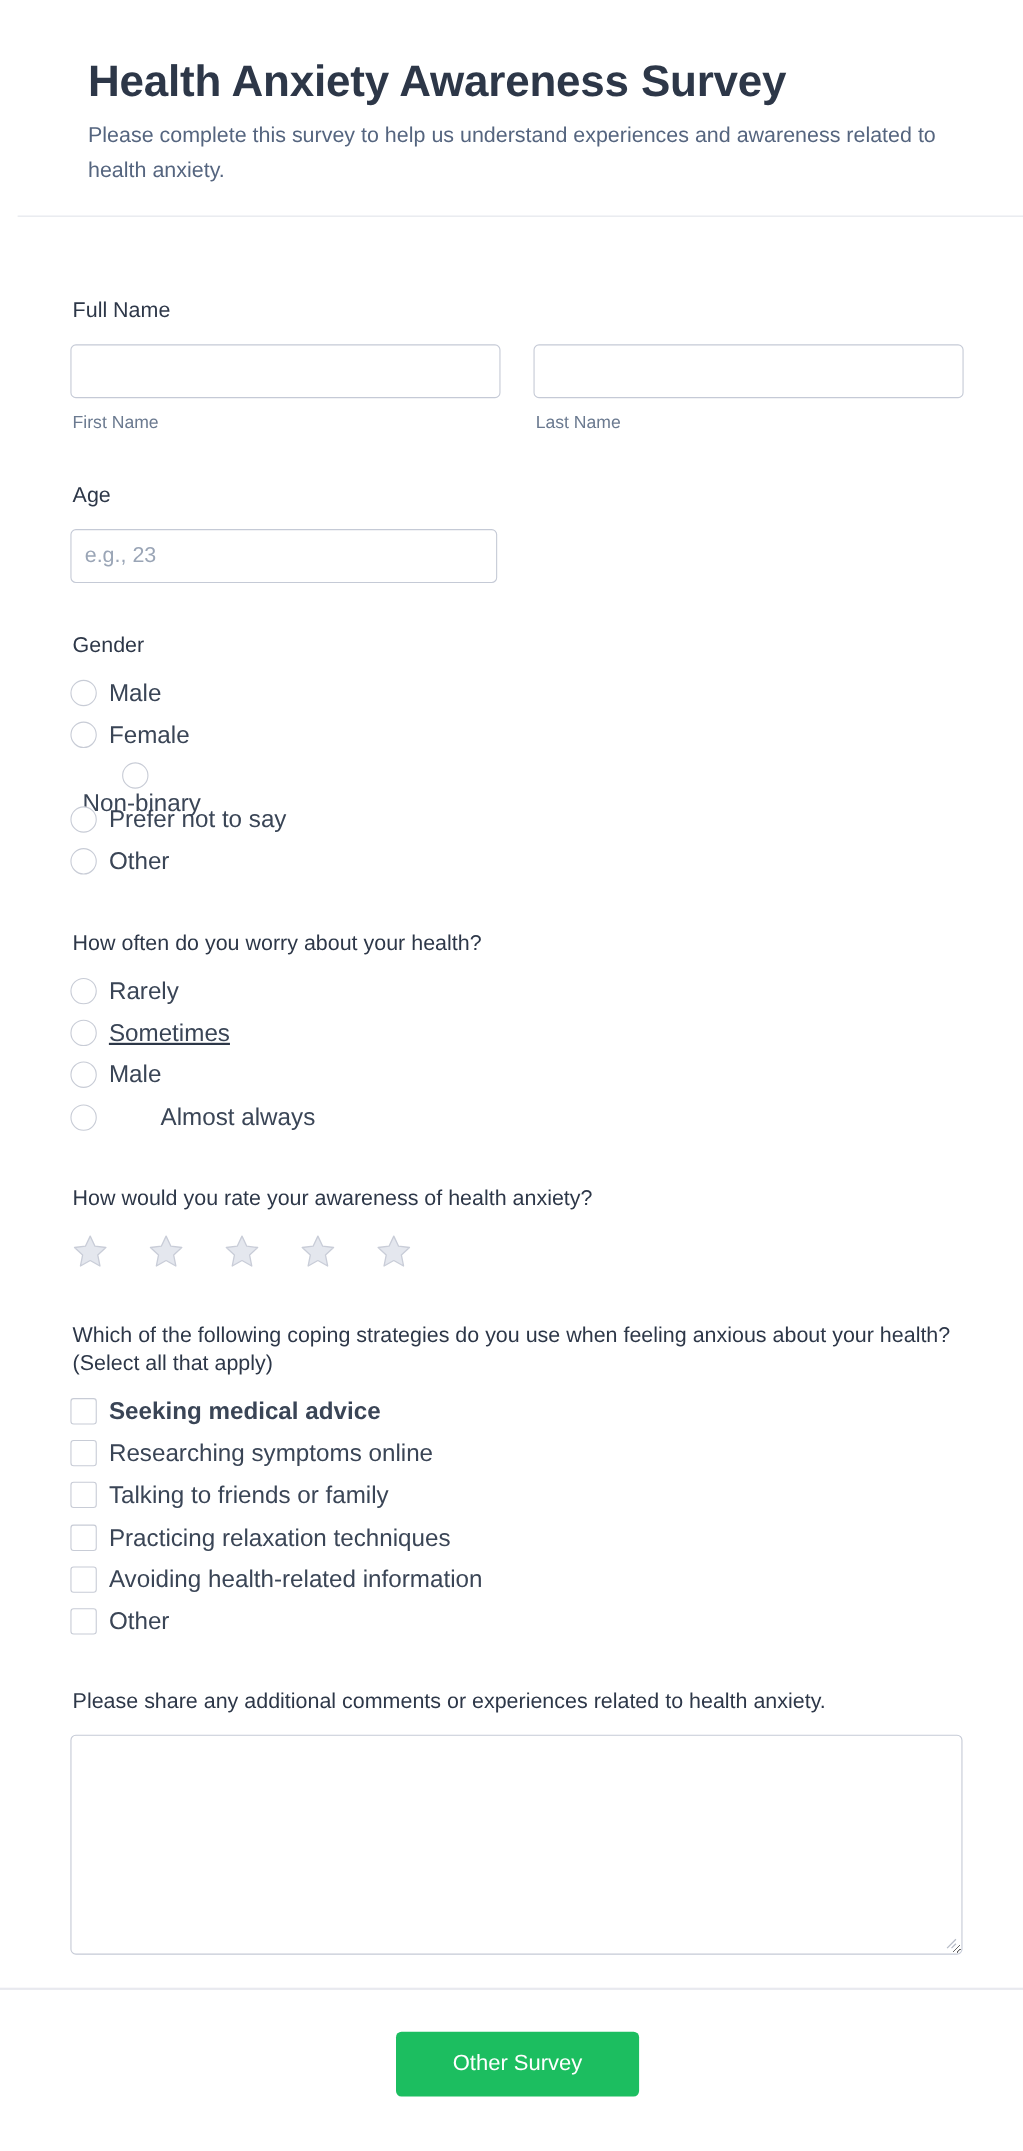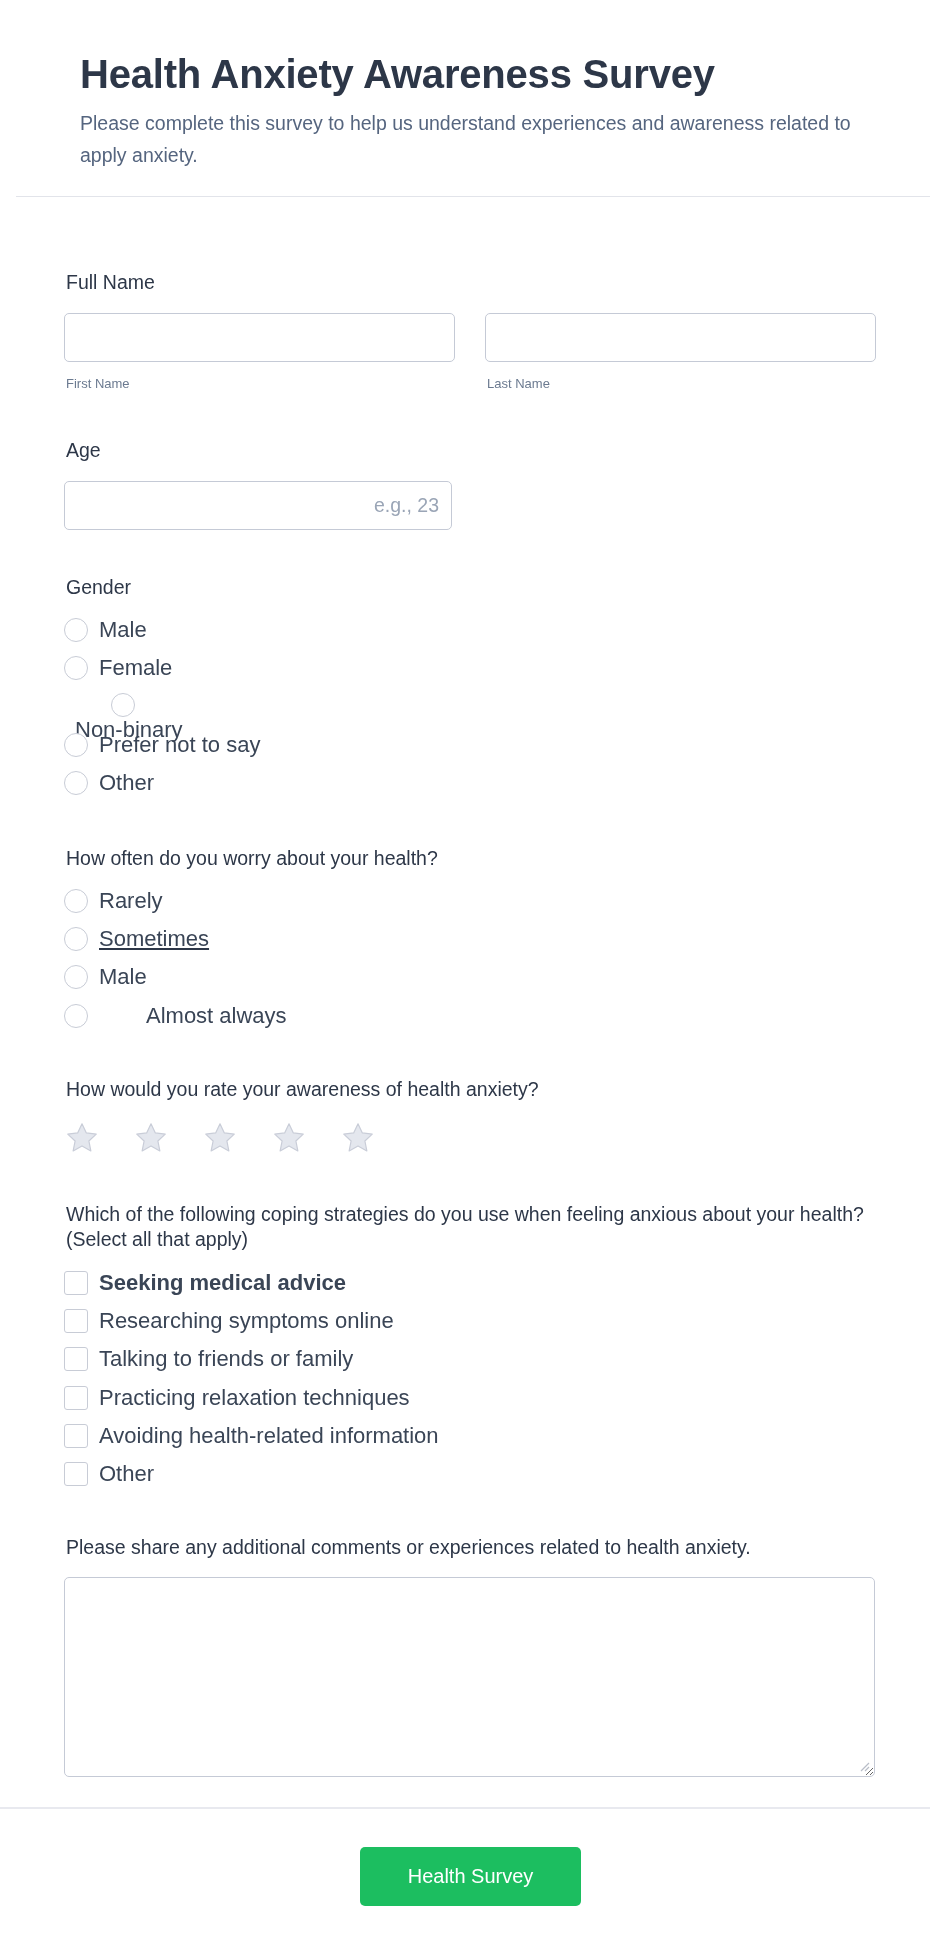--- a/index.html
+++ b/index.html
@@ -4,22 +4,22 @@
 <style>
   * { box-sizing: border-box; margin: 0; padding: 0; }
   html, body { width: 930px; background: #ffffff; }
   body { font-family: "Liberation Sans", "DejaVu Sans", sans-serif; color: #2d3748; position: relative; height: 1955px; overflow: hidden; }
 
   .header { position: absolute; left: 16px; top: 0; width: 930px; height: 197px; border-bottom: 1.5px solid #e2e4ea; }
   .title { position: absolute; left: 64px; top: 52px; font-size: 40px; font-weight: 700; color: #2d3748; letter-spacing: -0.2px; white-space: nowrap; }
   .subtitle { position: absolute; left: 64px; top: 107px; width: 780px; font-size: 19.5px; line-height: 32px; color: #55657f; }
 
   .label { position: absolute; left: 66px; font-size: 19.5px; color: #2d3748; white-space: nowrap; }
-  .sublabel { position: absolute; font-size: 13px; color: #6b7a90; white-space: nowrap; }
-  .text-input { position: absolute; height: 49px; border: 1.5px solid #c5cad6; border-radius: 5px; background: #fff; font-family: "Liberation Sans", sans-serif; font-size: 19.5px; padding: 0 12px; color: #0c4a6e; outline: none; text-align: right; }
+  .sublabel { position: absolute; font-size: 16px; color: #6b7a90; white-space: nowrap; }
+  .text-input { position: absolute; height: 49px; border: 1.5px solid #c5cad6; border-radius: 5px; background: #fff; font-family: "Liberation Sans", sans-serif; font-size: 19.5px; padding: 0 12px; color: #0c4a6e; outline: none; }
   .text-input::placeholder { color: #9aa5b6; }
 
   .opt { position: absolute; left: 64px; height: 26px; display: flex; align-items: center; }
   .radio { width: 24px; height: 24px; border: 1.5px solid #c8ccd6; border-radius: 50%; background: #fff; flex: none; }
   .checkbox { width: 24px; height: 24px; border: 1.5px solid #c8ccd6; border-radius: 3px; background: #fff; flex: none; }
   .opt-label { margin-left: 11px; font-size: 22px; color: #3a4556; white-space: nowrap; }
 
   .stars { position: absolute; left: 64px; top: 1120px; display: flex; gap: 33px; }
   .star { width: 36px; height: 36px; display: block; }
 
@@ -27,21 +27,21 @@
   .resize-grip { position: absolute; left: 858px; top: 1760px; width: 12px; height: 12px; }
 
   .footer-divider { position: absolute; left: 0; top: 1807px; width: 930px; height: 1.5px; background: #e8e9ef; }
   .submit { position: absolute; left: 360px; top: 1847px; width: 221px; height: 59px; background: #1cbe60; border: none; border-radius: 5px; color: #ffffff; font-family: "Liberation Sans", sans-serif; font-size: 20px; cursor: pointer; }
 </style>
 </head>
 <body>
 
 <div class="header">
   <h1 class="title">Health Anxiety Awareness Survey</h1>
-  <p class="subtitle">Please complete this survey to help us understand experiences and awareness related to apply anxiety.</p>
+  <p class="subtitle">Please complete this survey to help us understand experiences and awareness related to health anxiety.</p>
 </div>
 
 <div class="label" style="top:271px;">Full Name</div>
 <input class="text-input" type="text" style="left: 64px; top: 313px; width: 391px;" placeholder="">
 <div class="sublabel" style="left:66px; top:376px;">First Name</div>
 <input class="text-input" type="text" style="left: 485px; top: 313px; width: 391px;" placeholder="">
 <div class="sublabel" style="left:487px; top:376px;">Last Name</div>
 
 <div class="label" style="top:439px;">Age</div>
 <input class="text-input" type="text" style="left: 64px; top: 481px; width: 388px;" placeholder="e.g., 23">
@@ -131,13 +131,13 @@
   <span class="opt-label">Other</span>
 </div>
 
 <div class="label" style="top:1536px;">Please share any additional comments or experiences related to health anxiety.</div>
 <textarea class="textarea" placeholder="" style=""></textarea>
 <svg class="resize-grip" viewBox="0 0 12 12">
     <path d="M11 3L3 11M11 7L7 11" stroke="#b8bdc8" stroke-width="1.2"></path>
   </svg>
 
 <div class="footer-divider"></div>
-<button class="submit">Health Survey</button>
+<button class="submit">Other Survey</button>
 
 </body></html>

